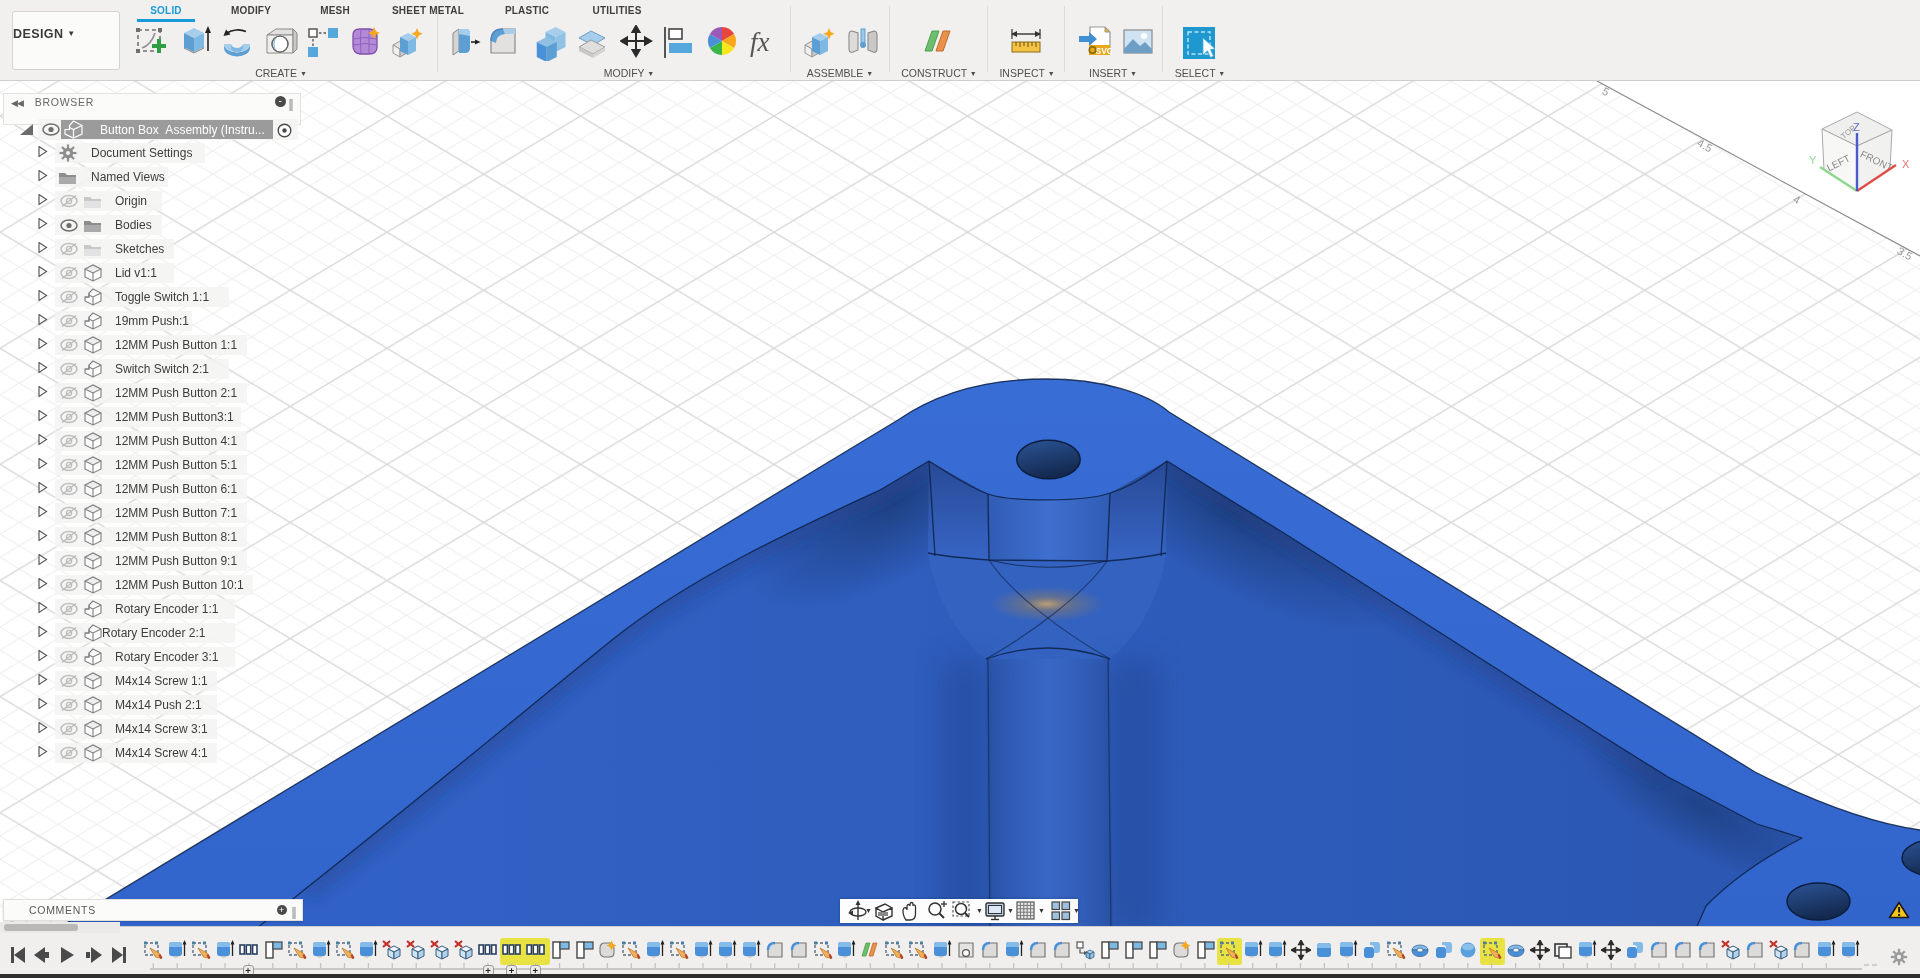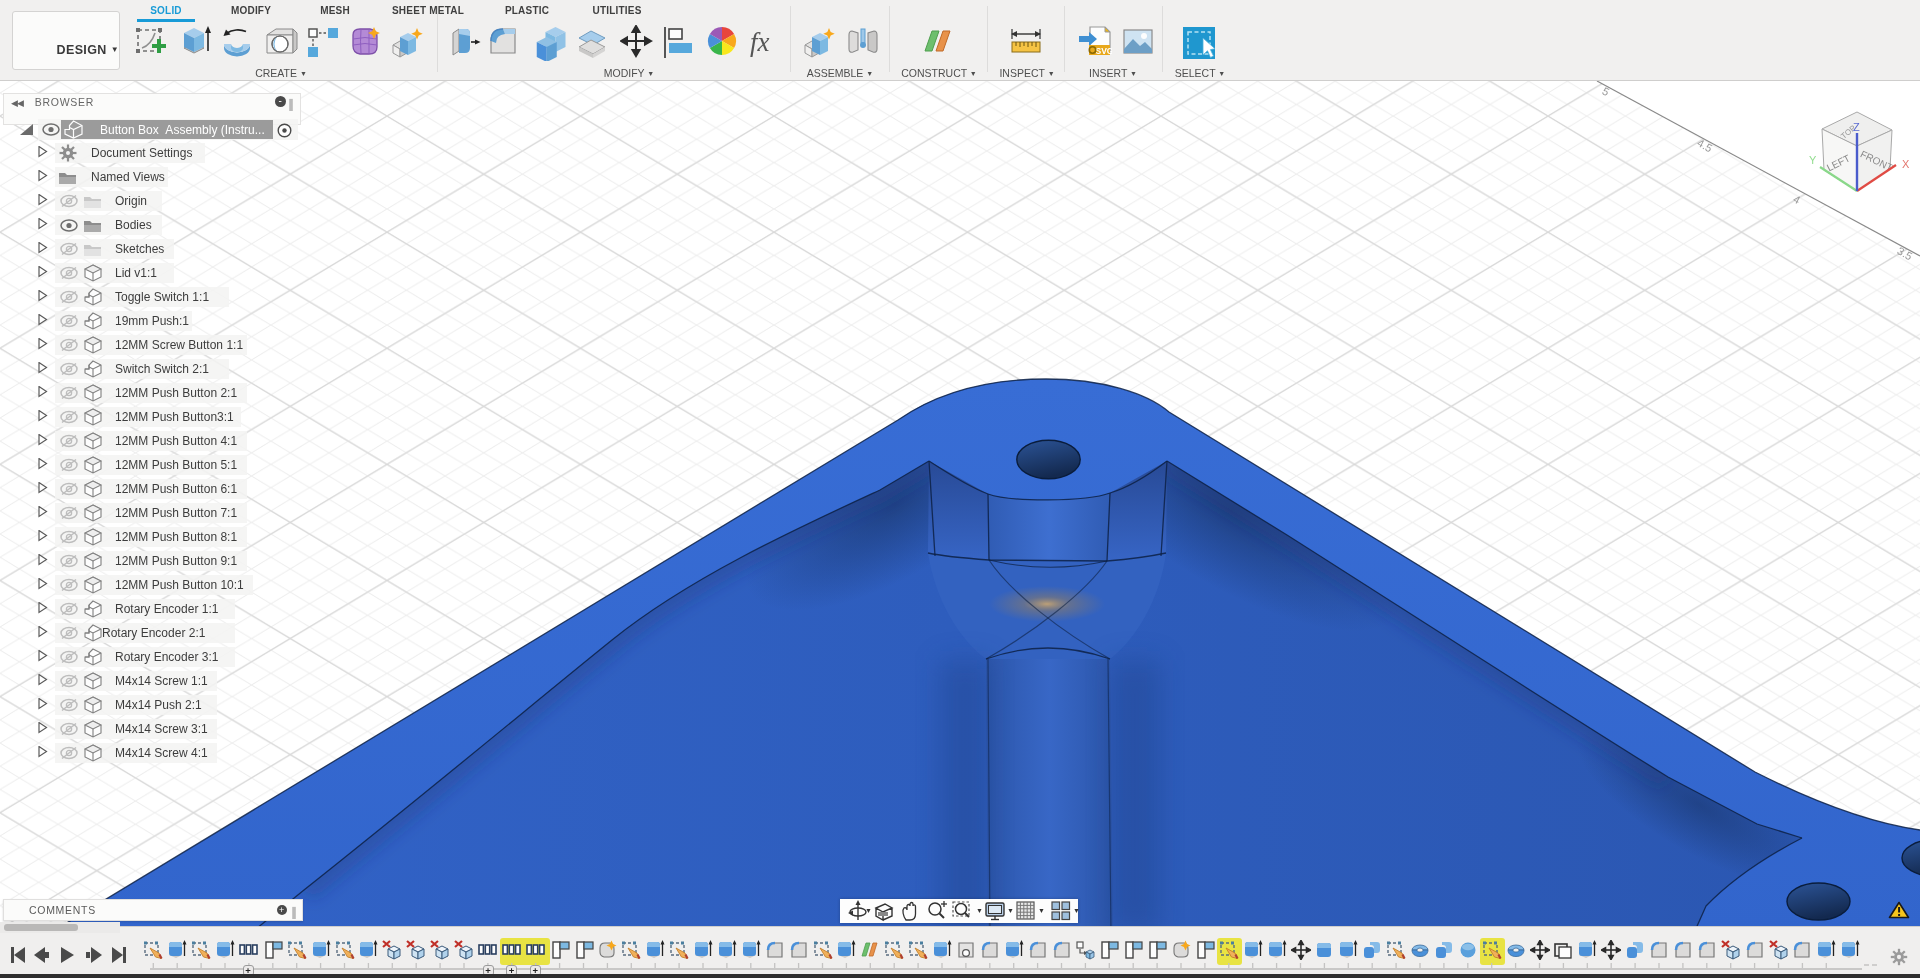--- a/index.html
+++ b/index.html
@@ -2,21 +2,21 @@
 <html><head><meta charset="utf-8"><style>
 *{margin:0;padding:0;box-sizing:border-box}
 html,body{width:1920px;height:978px;overflow:hidden;font-family:"Liberation Sans",sans-serif;background:#fff;position:relative}
 .abs{position:absolute}
 #ribbon{position:absolute;left:0;top:0;width:1920px;height:81px;background:#f1f0ef;border-bottom:1px solid #cfcecd;z-index:30}
 .tab{position:absolute;top:5px;font-size:10px;font-weight:700;color:#3f3f3f;letter-spacing:.2px}
 .tab.active{color:#189bd7}
 .grplabel{position:absolute;top:67px;font-size:10.5px;color:#4e4e4e;white-space:nowrap}
 .grplabel .car{font-size:7px;vertical-align:1px}
 .sep{position:absolute;top:6px;height:66px;width:1px;background:#dddcdb}
-#designbtn{position:absolute;left:12px;top:11px;width:108px;height:59px;background:#fbfbfa;border:1px solid #d4d3d2;border-radius:3px;color:#3a3a3a;font-size:12.5px;font-weight:700;text-align:right;line-height:75px;letter-spacing:.4px}
+#designbtn{position:absolute;left:12px;top:11px;width:108px;height:59px;background:#fbfbfa;border:1px solid #d4d3d2;border-radius:3px;color:#3a3a3a;font-size:12.5px;font-weight:700;text-align:left;line-height:44px;letter-spacing:.4px}
 #browser{position:absolute;left:0;top:90px;width:320px;z-index:20}
 #bheader{position:absolute;left:3px;top:3px;width:298px;height:32px;background:#fbfbfa;border:1px solid #e3e2e1;color:#666;font-size:10.5px;line-height:16px;letter-spacing:.7px}
 .brow{position:absolute;font-size:12px;color:#3d3d3d;white-space:nowrap}
 .bstrip{position:absolute;background:rgba(243,243,242,.85)}
 #comments{position:absolute;left:3px;top:899px;width:300px;height:22px;background:#fbfbfa;border:1px solid #e0dfde;box-shadow:0 1px 2px rgba(0,0,0,.15);z-index:25;color:#5a5a5a;font-size:10.5px;line-height:20px;letter-spacing:.7px}
 #hscroll{position:absolute;left:0;top:922px;width:120px;height:11px;background:#ebeae9;z-index:35}
 #hscroll .hdl{position:absolute;left:4px;top:2px;width:74px;height:7px;background:#b9b8b7;border-radius:3px}
 #navbar{position:absolute;left:840px;top:899px;width:238px;height:24px;background:#fdfdfd;box-shadow:0 0 3px rgba(0,0,0,.25);z-index:25}
 #timeline{position:absolute;left:0;top:926px;width:1920px;height:52px;background:#f0efee;border-top:1px solid #cfcecd;z-index:30}
 #botline{position:absolute;left:0;top:974px;width:1920px;height:4px;background:#2e2e2e;z-index:40}
@@ -464,21 +464,21 @@
     <svg class="abs" style="left:60px;top:248px" width="18" height="14">
       <ellipse cx="9" cy="7" rx="8" ry="5.5" fill="none" stroke="#bdbdbd" stroke-width="1.5"></ellipse>
       <circle cx="9" cy="7" r="2.6" fill="none" stroke="#bdbdbd" stroke-width="1.3"></circle>
       <line x1="2" y1="12.5" x2="16" y2="1.5" stroke="#bdbdbd" stroke-width="1.5"></line>
     </svg>
     <svg class="abs" style="left:84px;top:246px" width="18" height="18">
       <polygon points="9,1 17,5 17,13 9,17 1,13 1,5" fill="#fdfdfd" stroke="#7f7f7f" stroke-width="1.1"></polygon>
       <polygon points="1,5 9,9 17,5 9,1" fill="#eeeeee" stroke="#7f7f7f" stroke-width="1.1"></polygon>
       <line x1="9" y1="9" x2="9" y2="17" stroke="#7f7f7f" stroke-width="1.1"></line>
     </svg>
-    <div class="brow" style="left:115px;top:248px">12MM Screw Button 1:1</div>
+    <div class="brow" style="left:115px;top:248px">12MM Push Button 1:1</div>
     <div class="bstrip" style="left:55px;top:269px;width:174px;height:20px"></div>
     <svg class="abs" style="left:38px;top:272px" width="10" height="12">
       <polygon points="1,0.5 8.5,5.5 1,10.5" fill="#fdfdfd" stroke="#5a5a5a" stroke-width="1.2"></polygon>
     </svg>
     <svg class="abs" style="left:60px;top:272px" width="18" height="14">
       <ellipse cx="9" cy="7" rx="8" ry="5.5" fill="none" stroke="#bdbdbd" stroke-width="1.5"></ellipse>
       <circle cx="9" cy="7" r="2.6" fill="none" stroke="#bdbdbd" stroke-width="1.3"></circle>
       <line x1="2" y1="12.5" x2="16" y2="1.5" stroke="#bdbdbd" stroke-width="1.5"></line>
     </svg>
     <svg class="abs" style="left:84px;top:270px" width="18" height="18">

